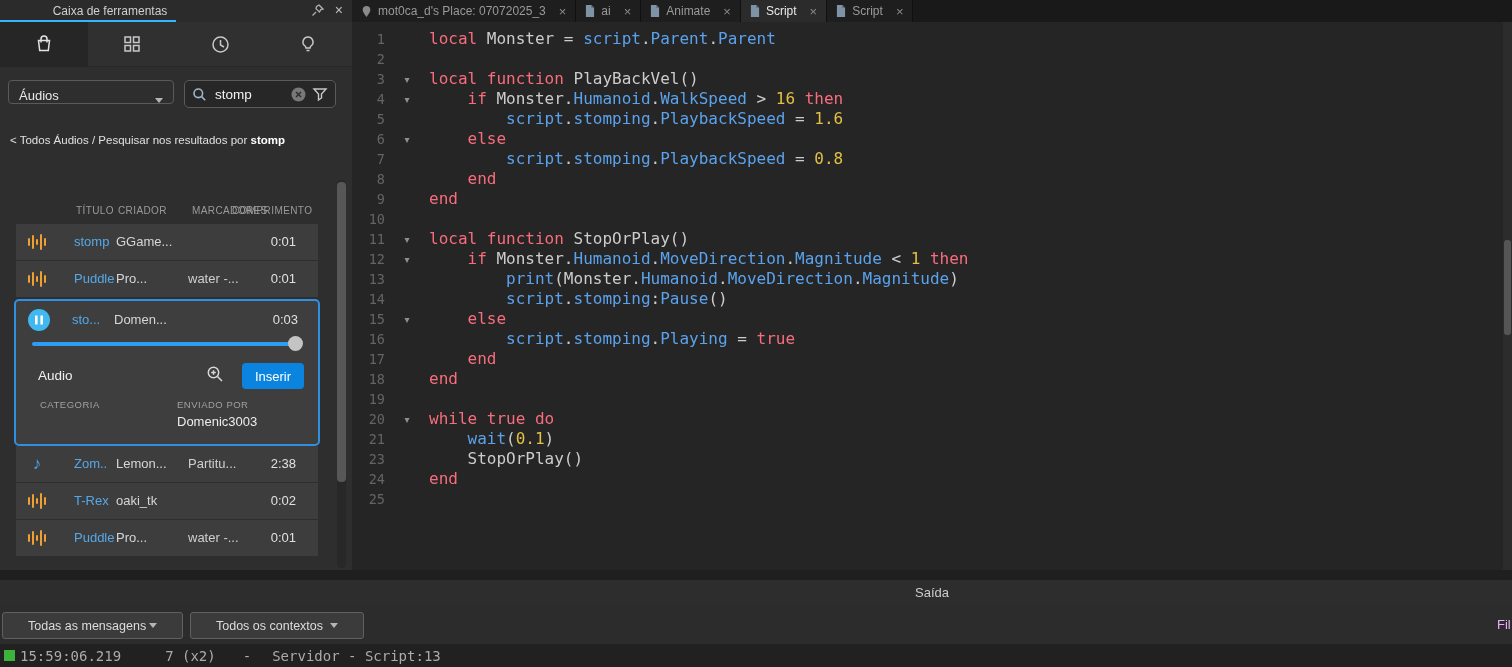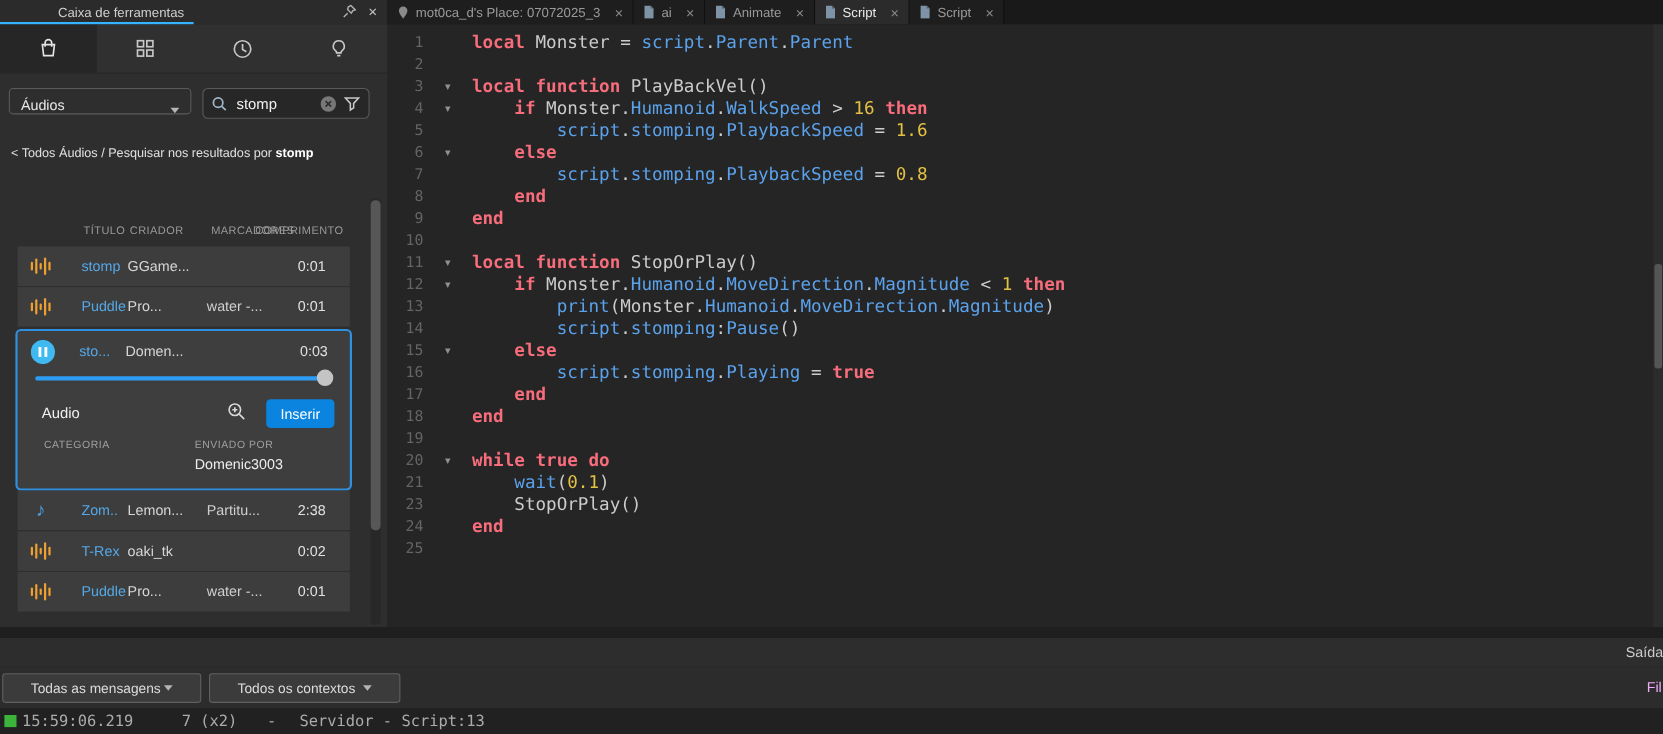--- a/index.html
+++ b/index.html
@@ -75,31 +75,31 @@
 
   
   #editor{position:absolute;left:353px;top:22px;width:1159px;height:548px;background:#252525;overflow:hidden}
   #code-lines{position:absolute;left:0;top:7px;right:0}
   .line{position:relative;height:20px;display:flex;align-items:center}
   .line .hl{position:absolute;left:44px;right:0;top:0;bottom:0;background:var(--hlbg);z-index:0}
   .line .ln{width:32px;text-align:right;font:13.5px "DejaVu Sans Mono",monospace;color:#646464;flex:none;position:relative;z-index:1;cursor:pointer}
   .line.active .ln{color:#d8d8d8}
   .line .fold{width:44px;text-align:center;font-size:10px;color:#909090;flex:none;position:relative;z-index:1;cursor:pointer}
   .line .code{font:16px/20px "DejaVu Sans Mono",monospace;white-space:pre;color:var(--codec);position:relative;z-index:1}
-  .tk-k{color:var(--kw);font-weight:bold}
+  .tk-k{color:var(--kw);font-weight:normal}
   .tk-m{color:var(--mem)}
   .tk-n{color:var(--num)}
   .cursor{display:inline-block;width:2px;height:17px;background:#e6e6e6;vertical-align:-3px}
   #editor-vscroll{position:absolute;right:0;top:0;bottom:0;width:9px;background:#2c2c2c}
   #editor-vscroll .thumb{position:absolute;left:1px;top:218px;width:7px;height:95px;background:#555;border-radius:3px}
 
   
   #divider{position:absolute;left:0;top:570px;width:100%;height:10px;background:#1f1f1f}
   #saida-bar{position:absolute;left:0;top:580px;width:100%;height:26px;background:#2d2d2d;border-bottom:1px solid #242424}
-  #saida-bar .tcenter{position:absolute;left:352px;right:0;top:5px;text-align:right;font-size:13px;color:#cccccc}
+  #saida-bar .tcenter{position:absolute;left:352px;right:0;top:5px;text-align:center;font-size:13px;color:#cccccc}
   #filter-row{position:absolute;left:0;top:606px;width:100%;height:38px;background:#2c2c2c}
   .filter-dd{position:absolute;top:6px;height:27px;background:#3b3b3b;border:1px solid #606060;border-radius:3px;
              display:flex;align-items:center;padding:0 25px;box-sizing:border-box;font-size:12.5px;color:#dcdcdc;cursor:pointer}
   .filter-dd .chev{margin-left:auto}
   #fd1{left:2px;width:181px}
   #fd2{left:190px;width:174px}
   #filter-cut{position:absolute;left:1497px;top:11px;font-size:13px;color:#f0abfc}
   #output-row{position:absolute;left:0;top:644px;width:100%;height:23px;background:#212121;
               font:14px "DejaVu Sans Mono",monospace;color:#ababab;display:flex;align-items:center}
   .green-sq{width:11px;height:11px;background:var(--green);margin-left:4px;flex:none}

